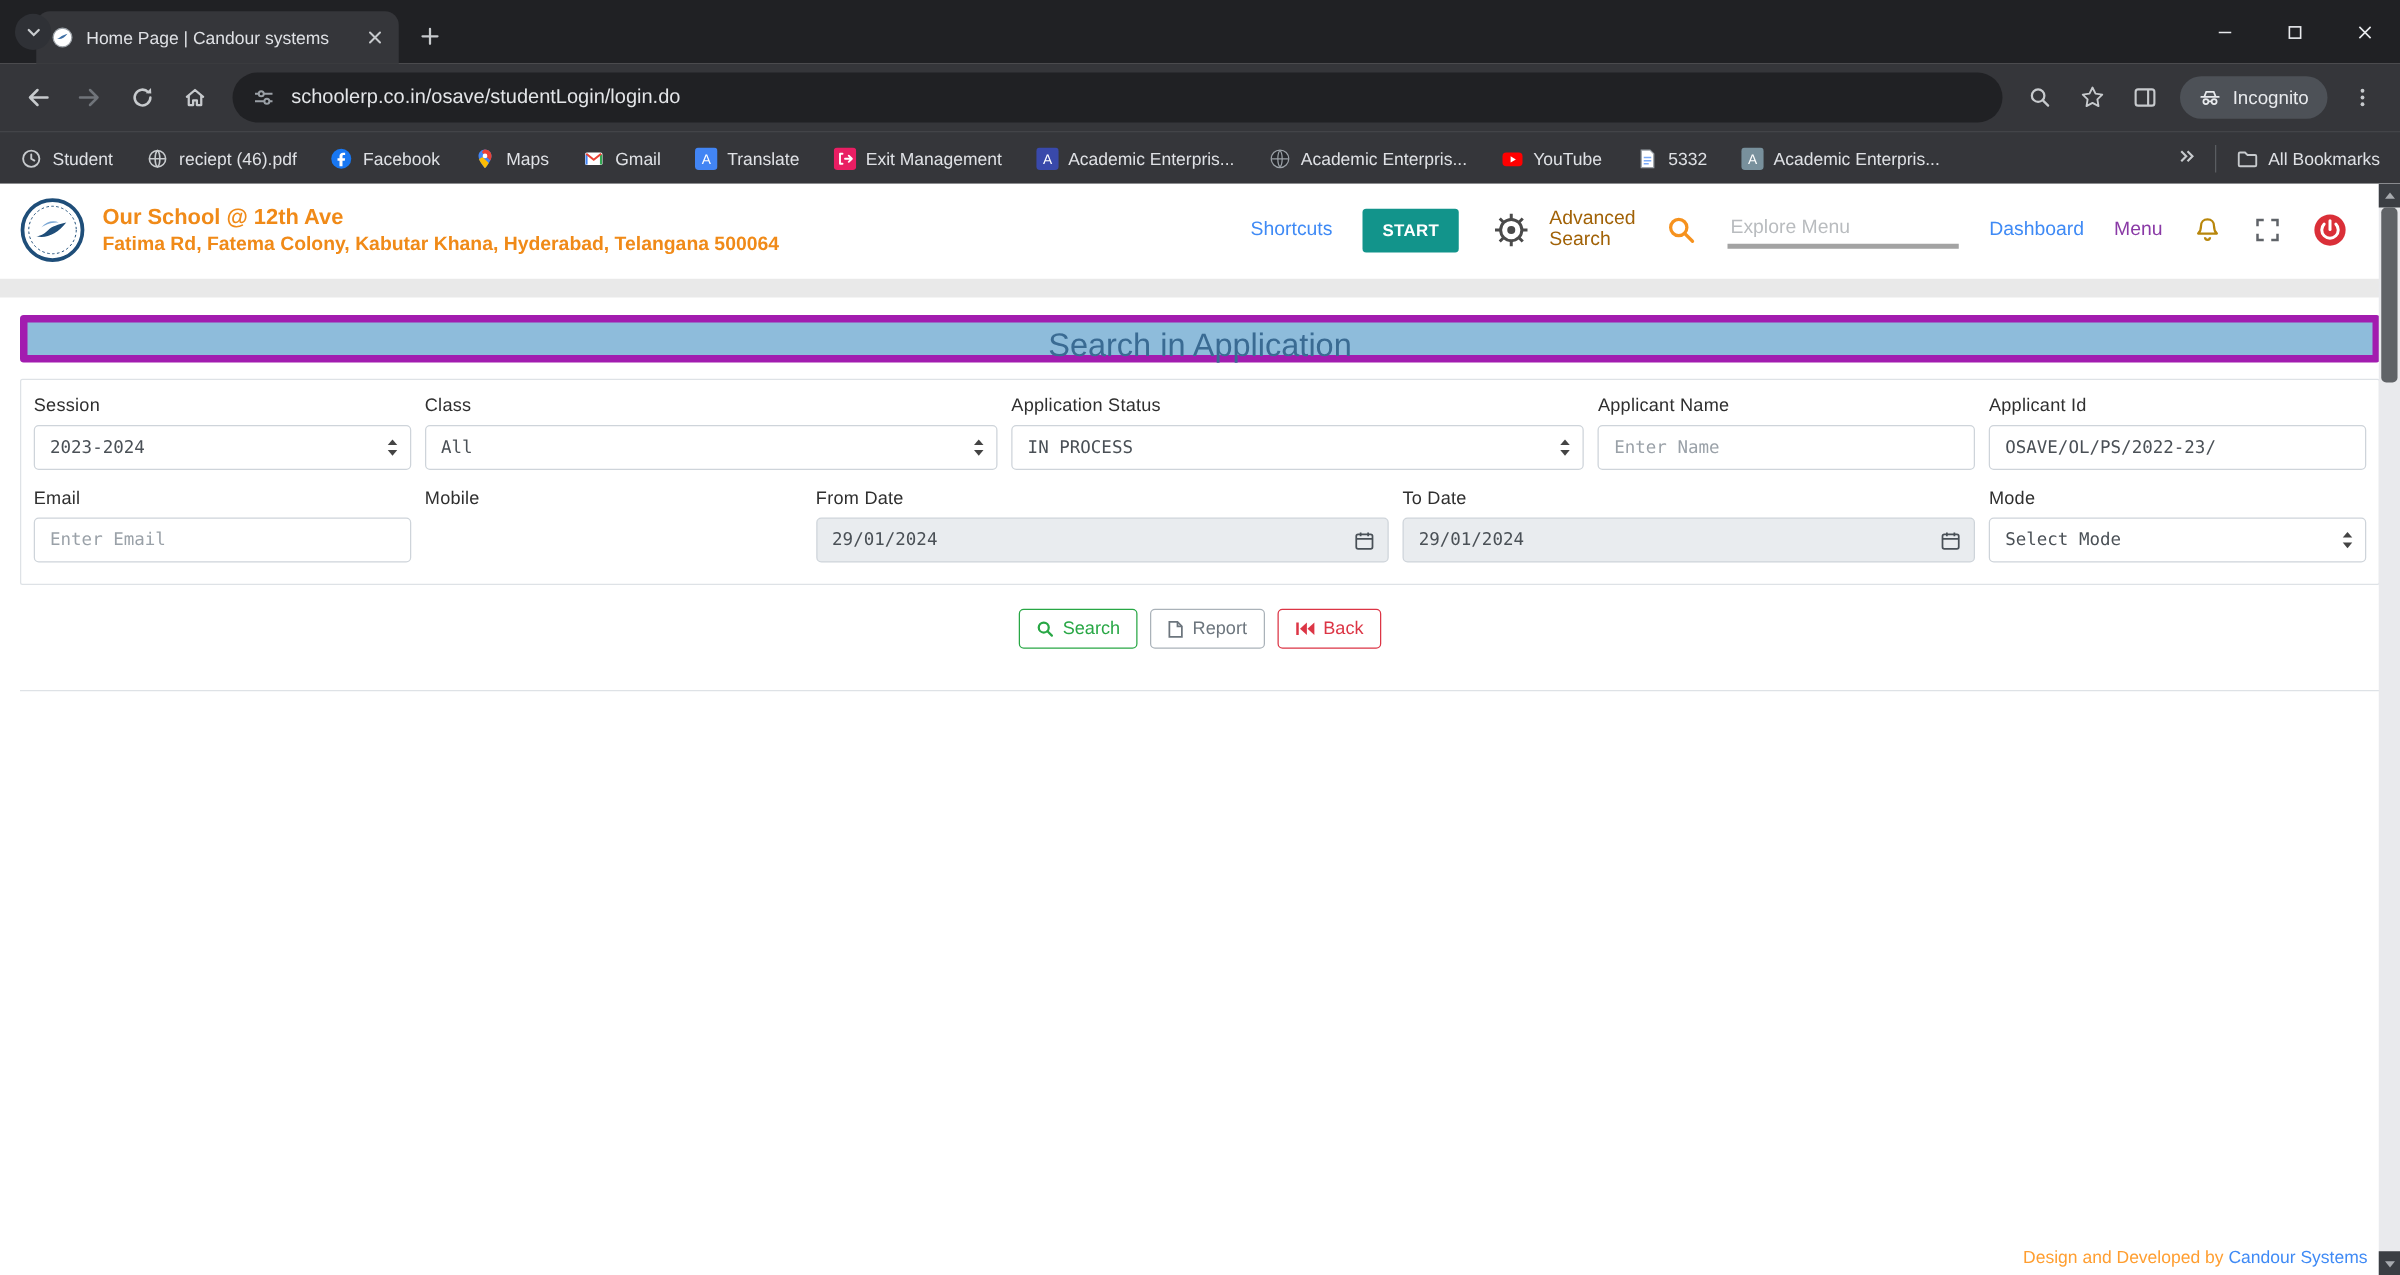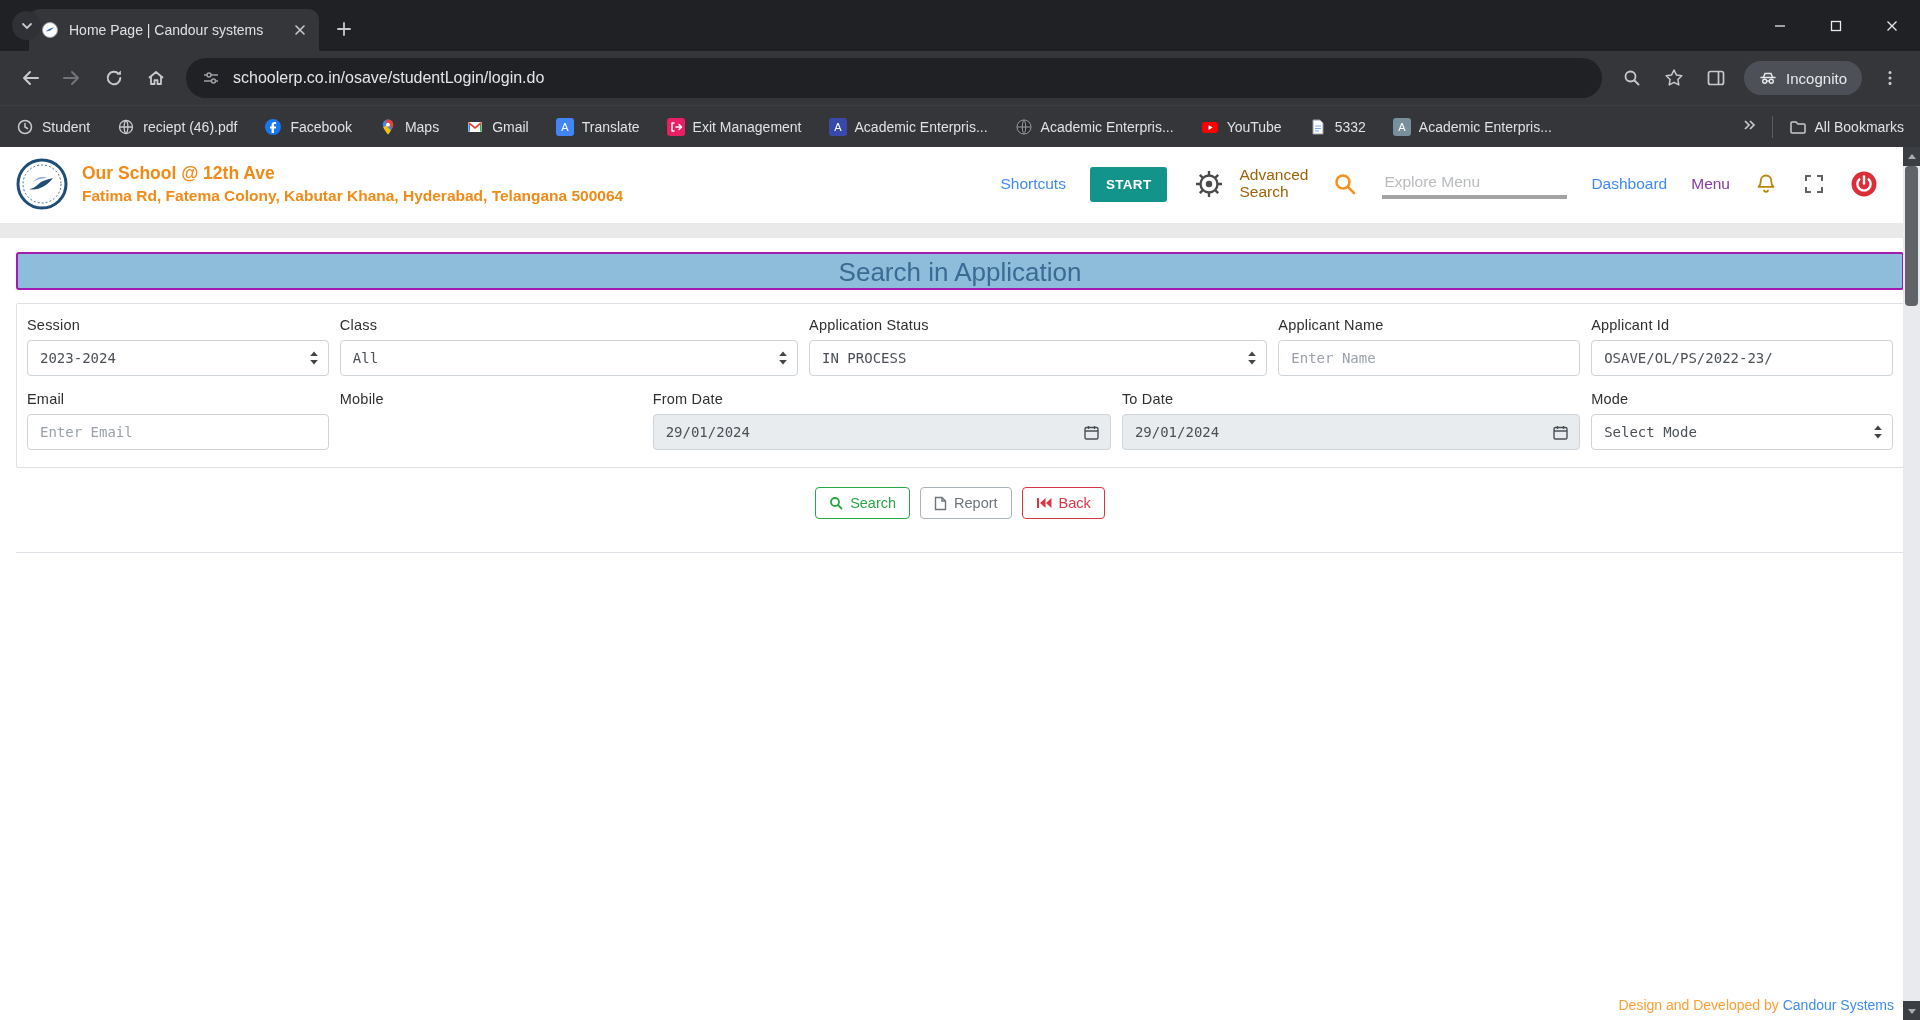--- a/index.html
+++ b/index.html
@@ -48,21 +48,21 @@
   .start-btn{background:#12948b;color:#fff;border:none;font-size:13.5px;font-weight:700;
              padding:10px 16px;border-radius:3px;letter-spacing:.3px;font-family:inherit;cursor:pointer;}
   .adv{display:flex;align-items:flex-start;gap:12px;color:#a16207;font-size:15.5px;line-height:1.1;cursor:pointer;}
   .explore{width:185px;border:none;border-bottom:4px solid #a3a3a3;font-size:15.5px;
            padding:4px 2px;outline:none;color:#444;font-family:inherit;background:transparent;}
   .explore::placeholder{color:#b9bcbf;}
 
   .gray-strip{height:15px;background:#e9e9e9;margin-top:2px;}
 
   .content{padding:14px 16px 0;}
-  .page-title{height:38px;line-height:37px;background:#8ebcdb;border:2px solid #a21caf;border-radius:3px;
+  .page-title{height:38px;line-height:37px;background:#8ebcdb;border:6px solid #a21caf;border-radius:3px;
               text-align:center;font-size:26px;color:#3a6b93;}
   .error{margin-top:8px;text-align:center;font-size:18px;color:#28a745;}
 
   .formbox{margin-top:13px;border:1px solid #dee2e6;border-radius:2px;padding:13px 10px 17px;
            display:grid;grid-template-columns:repeat(12,1fr);column-gap:11px;row-gap:15px;}
   .c2{grid-column:span 2;} .c3{grid-column:span 3;}
   .f-label{font-size:14.5px;color:#2f2f2f;margin-bottom:7px;letter-spacing:.2px;}
   .ctrl{height:36px;border:1px solid #ced4da;border-radius:4px;display:flex;align-items:center;
         padding:0 12px;font-family:"DejaVu Sans Mono", monospace;font-size:14px;color:#4a5056;
         background:#fff;width:100%;}

